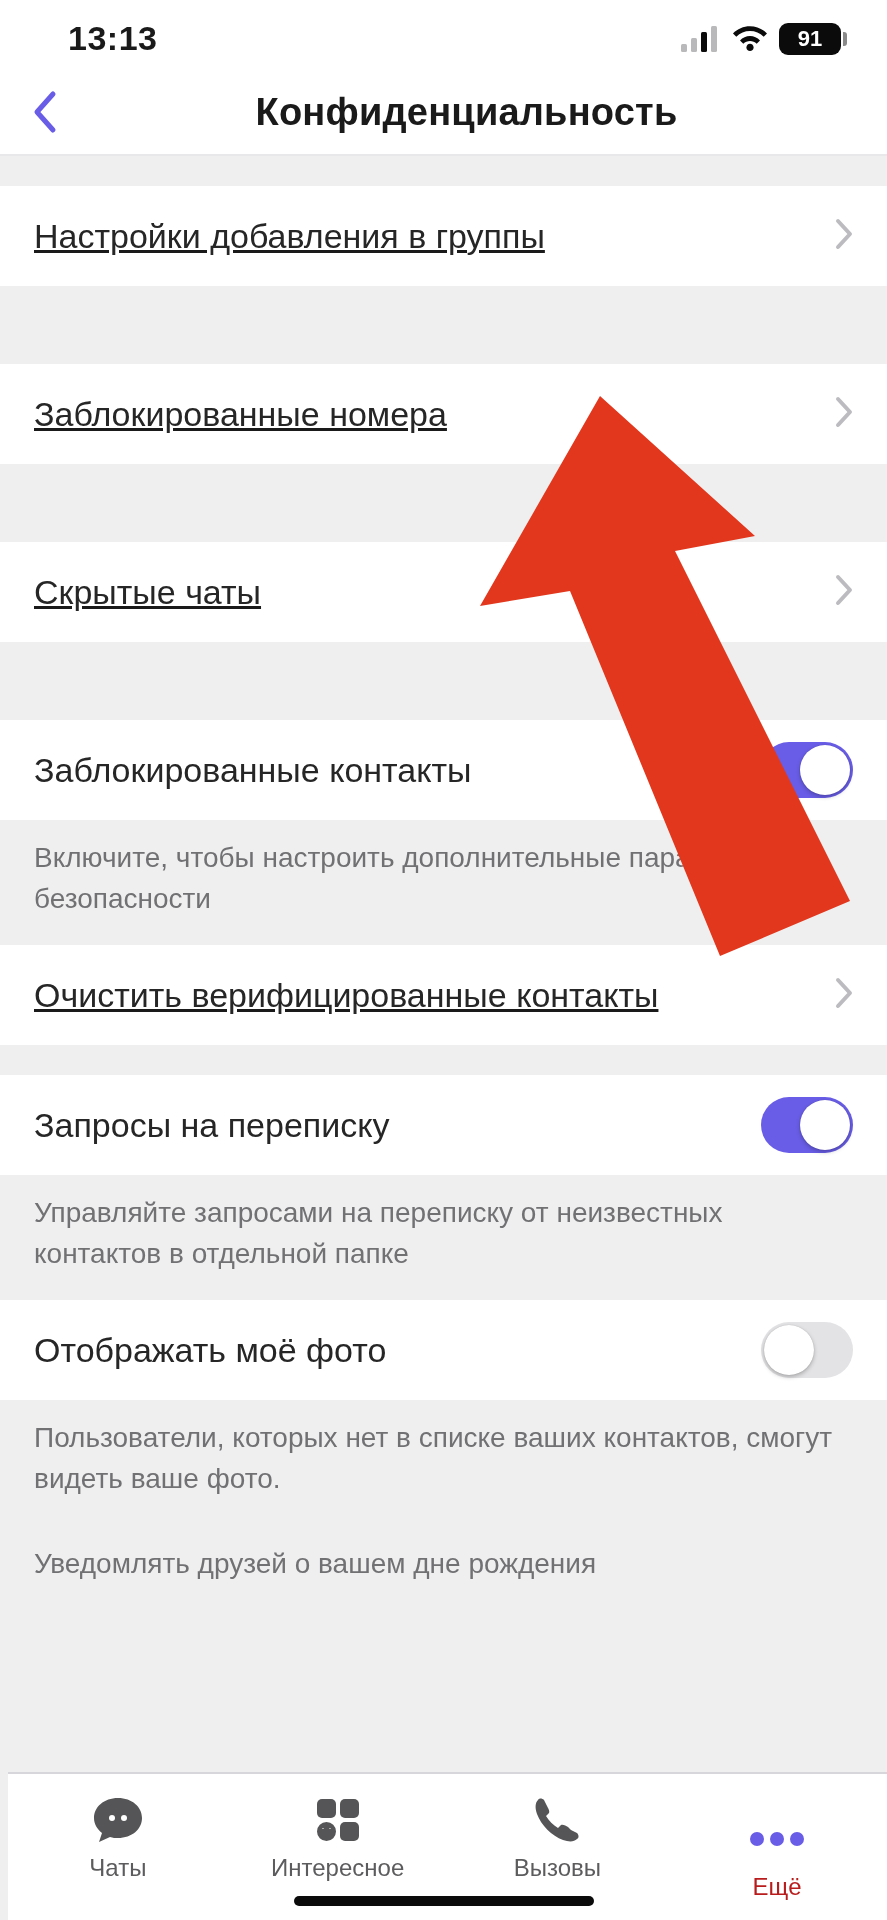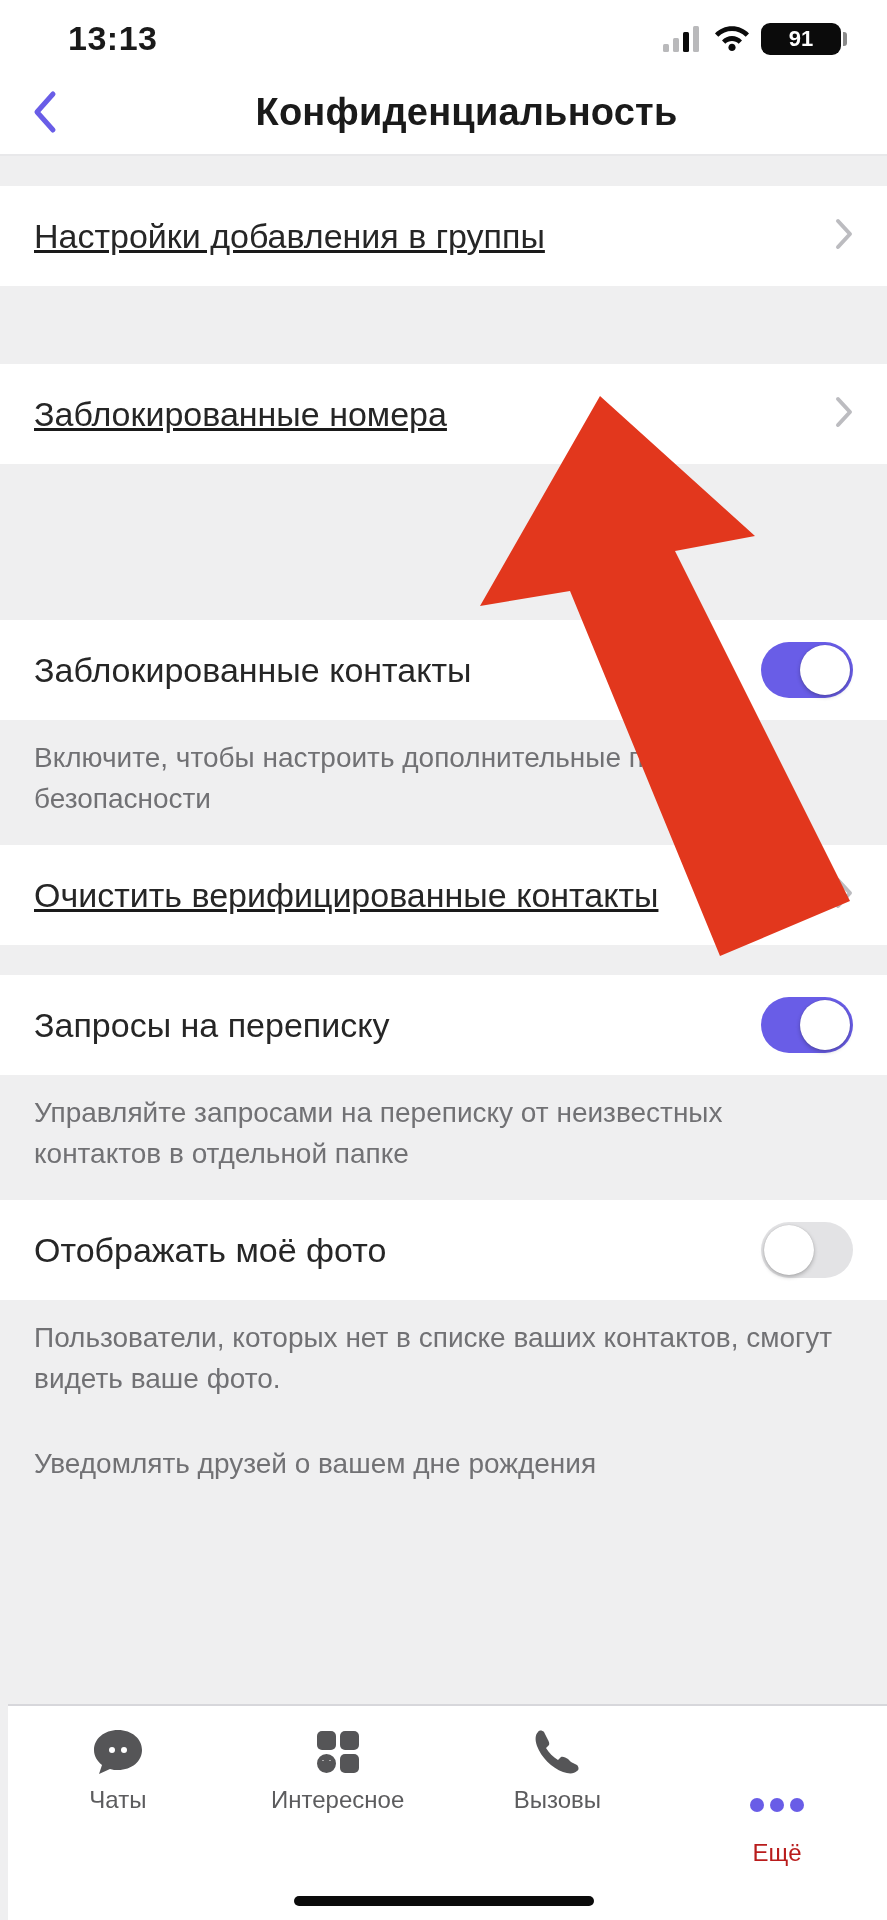--- a/index.html
+++ b/index.html
@@ -20,21 +20,21 @@
     justify-content: space-between;
     padding: 7px 40px 0 68px;
     background: #ffffff;
   }
   .status-time { font-size: 34px; font-weight: 700; letter-spacing: 0.5px; }
   .status-right { display: flex; align-items: center; gap: 10px; }
   .status-right svg { display: block; }
   .battery-wrap { display: flex; align-items: center; gap: 2px; }
   .battery-body {
     position: relative;
-    width: 80px; height: 32px;
+    width: 62px; height: 32px;
     border-radius: 9px;
     background: #0b0b0b;
     display: flex; align-items: center; justify-content: center;
   }
   .battery-body .pct { color: #ffffff; font-size: 22px; font-weight: 700; }
   .battery-cap { width: 4px; height: 14px; background: #8a8a8a; border-radius: 0 3px 3px 0; }
 
   
   .nav-bar {
     position: relative;
@@ -95,21 +95,21 @@
     padding: 18px 34px 26px 34px;
     font-size: 28px;
     line-height: 1.45;
     color: #717174;
   }
 
   
   .tab-bar {
     position: absolute;
     left: 8px; right: 0; bottom: 0;
-    height: 216px;
+    height: 148px;
     background: #ffffff;
     border-top: 2px solid #d7d7db;
     display: flex;
     justify-content: space-around;
     padding-top: 18px;
   }
   .tab {
     flex: 1;
     display: flex;
     flex-direction: column;
@@ -194,20 +194,28 @@
     <span class="row-label">Заблокированные номера</span>
     <span class="chevron">
       <svg width="18" height="32" viewBox="0 0 18 32">
           <polyline points="3,3 15,16 3,29" fill="none" stroke="#bcbcc0" stroke-width="4" stroke-linecap="round" stroke-linejoin="round"></polyline>
         </svg>
     </span>
   </div>
 
   <div class="section-gap-l"></div>
 
+  <div class="row row-link">
+    <span class="row-label">Скрытые чаты</span>
+    <span class="chevron">
+      <svg width="18" height="32" viewBox="0 0 18 32">
+          <polyline points="3,3 15,16 3,29" fill="none" stroke="#bcbcc0" stroke-width="4" stroke-linecap="round" stroke-linejoin="round"></polyline>
+        </svg>
+    </span>
+  </div>
 
   <div class="section-gap-l"></div>
 
   <div class="row">
     <span class="row-label">Заблокированные контакты</span>
     <span class="toggle on">
         <span class="knob"></span>
       </span>
   </div>
   <div class="row-desc">Включите, чтобы настроить дополнительные параметры безопасности</div>

